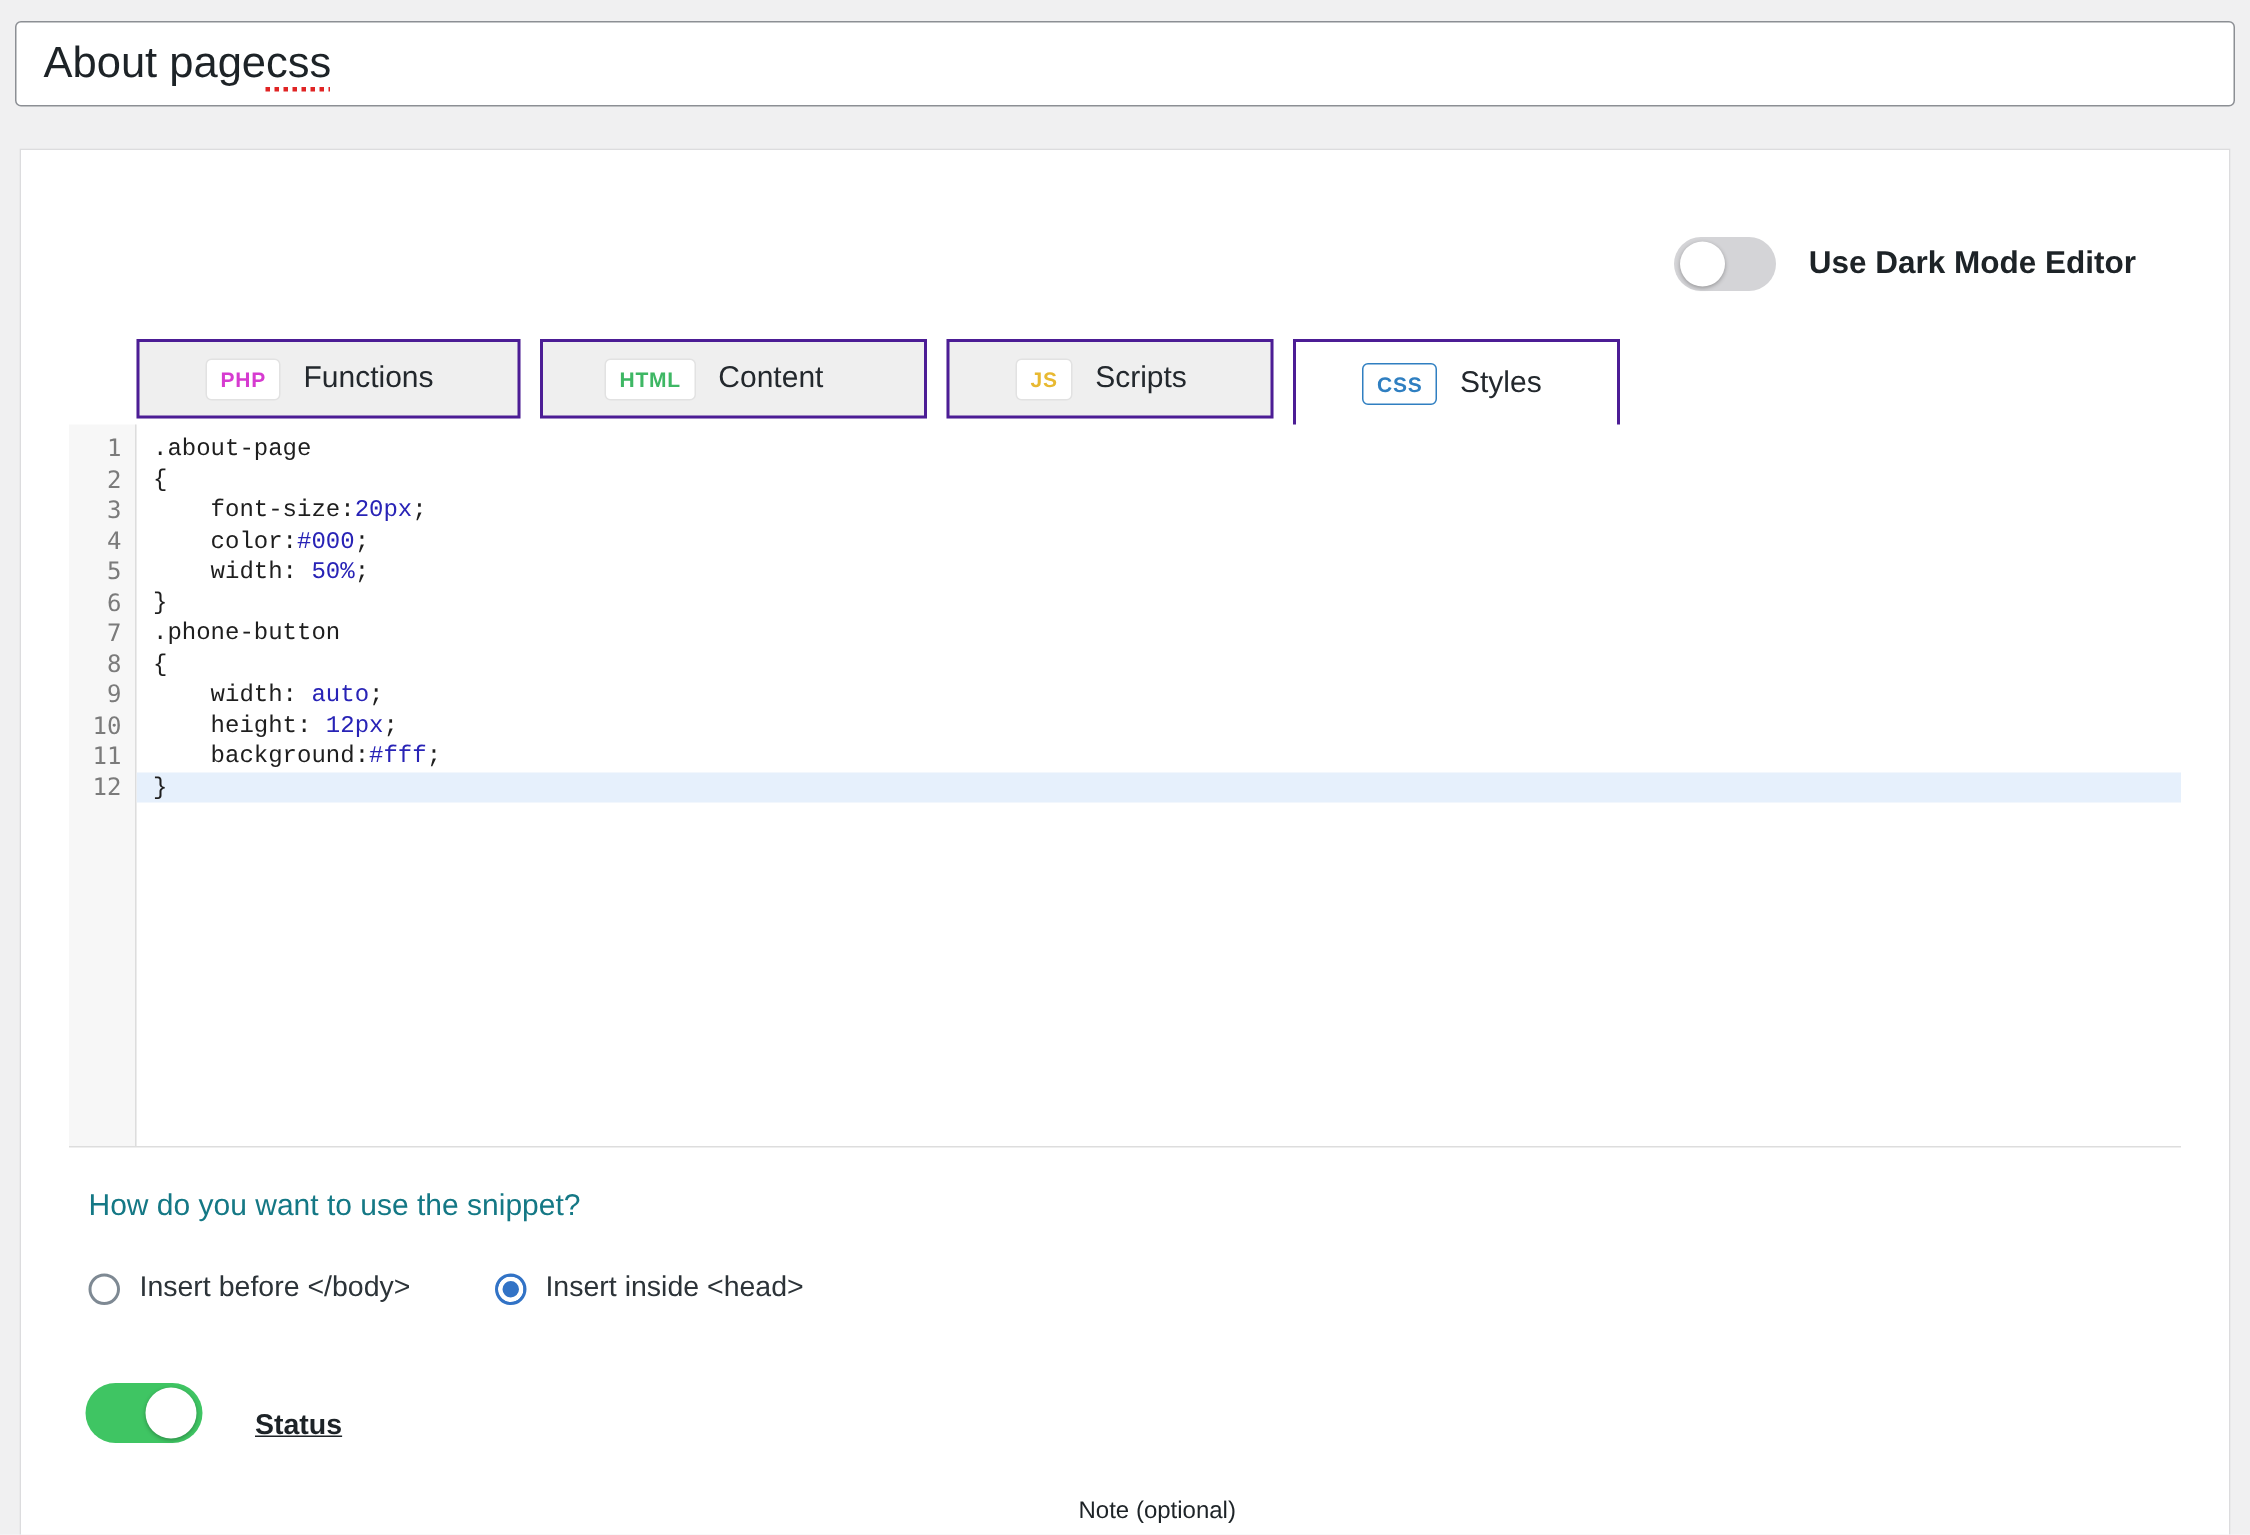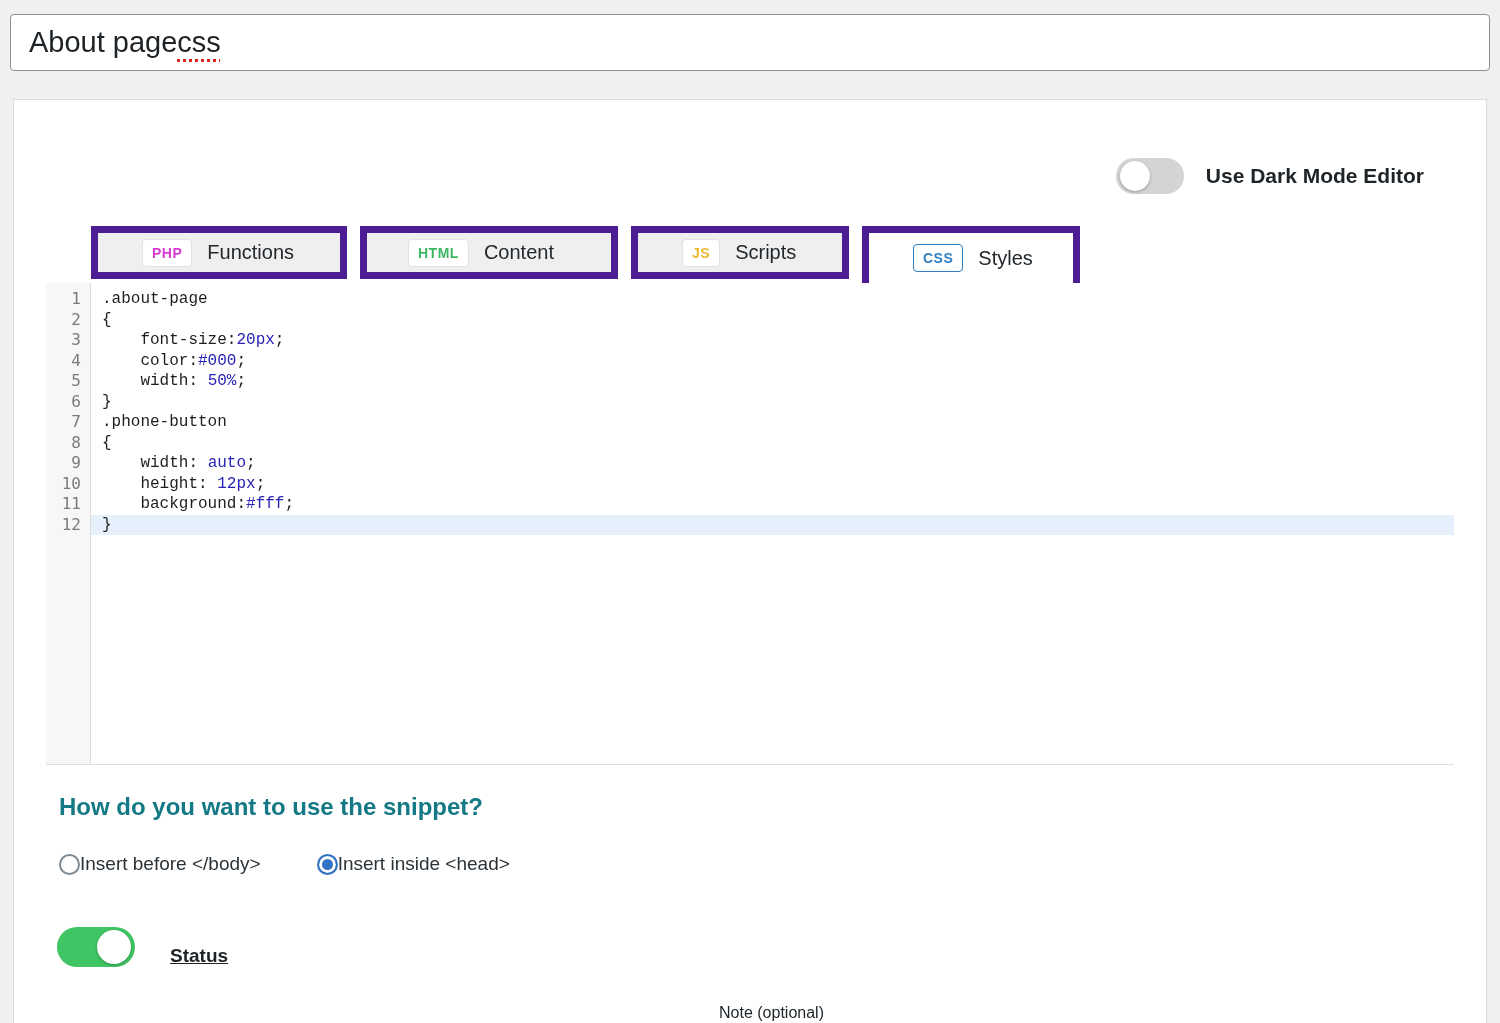--- a/index.html
+++ b/index.html
@@ -77,21 +77,21 @@
   .tabs {
     display: flex;
     align-items: flex-start;
     gap: 13px;
     margin: 32px 0 0 77px;
     height: 57px;
   }
   .tab {
     height: 53px;
     background: #efefef;
-    border: 7px solid #4c1d95;
+    border: 2px solid #4c1d95;
     display: flex;
     align-items: center;
     gap: 15px;
     padding-left: 44px;
     cursor: pointer;
   }
   .tab:nth-of-type(1) { width: 256px; }
   .tab:nth-of-type(2) { width: 258px; padding-left: 41px; }
   .tab:nth-of-type(3) { width: 218px; }
   .tab:nth-of-type(4) { width: 218px; }
@@ -150,33 +150,34 @@
     padding-left: 11px;
     color: var(--code-plain, #1e1e1e);
     font-family: Liberation Mono, monospace;
   }
   .code-line.active { background: var(--line-highlight, #e6f0fc); }
   .seg-value { color: var(--code-value, #2823b6); }
 
   
   .usage-heading {
     margin: 28px 0 0 45px;
-    font-size: 24px;
-    font-weight: bold;
+    font-size: 20px;
+    font-weight: normal;
     color: var(--heading-teal, #147885);
   }
   .radio-row {
     display: flex;
     gap: 56px;
     margin: 32px 0 0 45px;
     align-items: center;
   }
   .radio-opt {
     display: flex;
     align-items: center;
+    gap: 13px;
     cursor: pointer;
   }
   .radio {
     width: 21px; height: 21px;
     flex: none;
     border: 2px solid #7e8993;
     border-radius: 50%;
     background: #fff;
   }
   .radio-opt.selected .radio {

